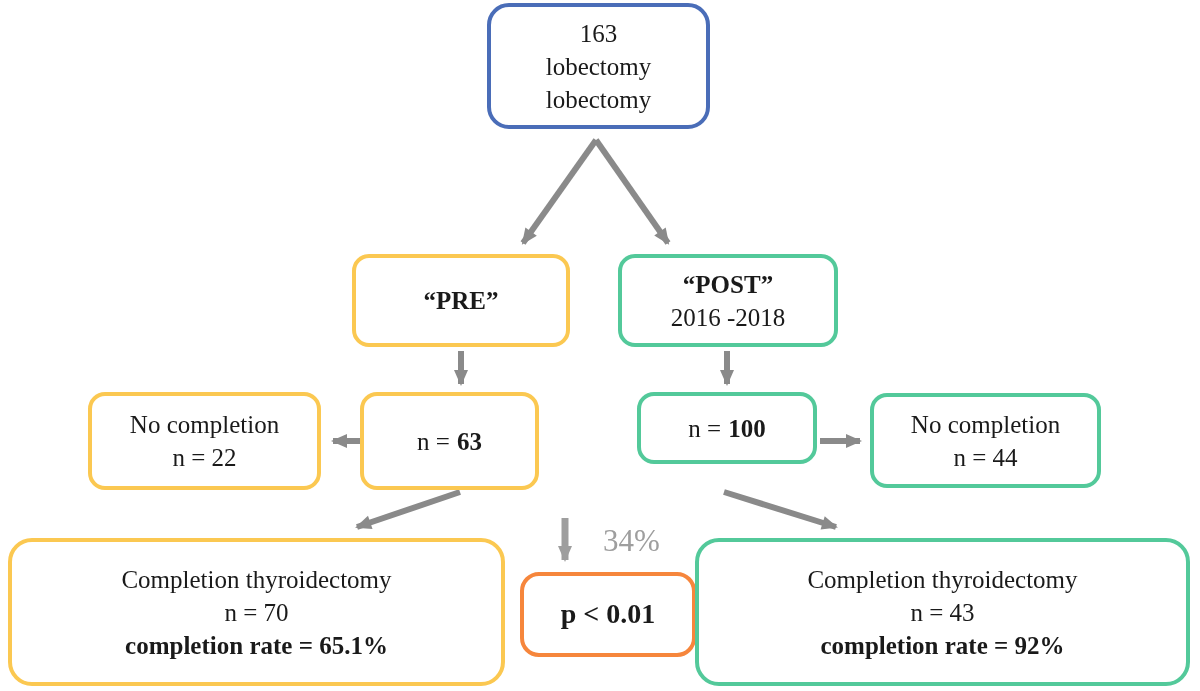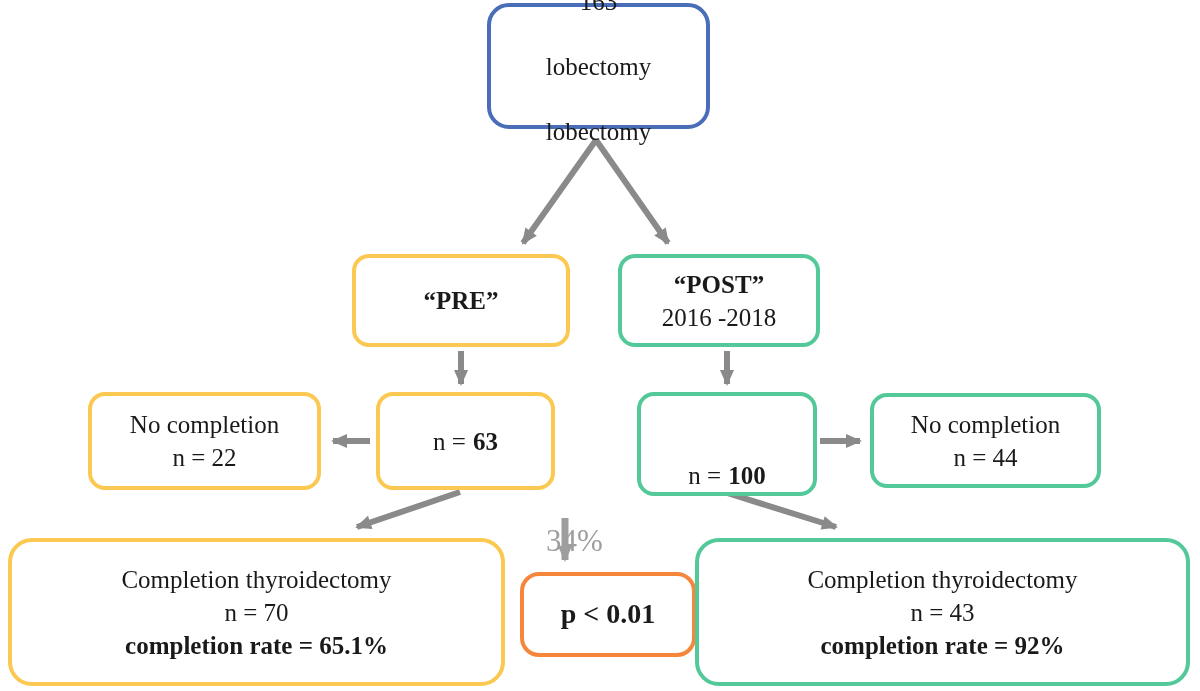--- a/index.html
+++ b/index.html
@@ -31,42 +31,42 @@
     background: #ffffff;
     border: 4px solid #ccc;
     display: flex;
     flex-direction: column;
     align-items: center;
     justify-content: center;
     text-align: center;
     font-size: 25px;
     line-height: 1.32;
   }
-  .c-blue   { border-color: var(--blue); gap: 32px; }
+  .c-blue   { border-color: var(--blue); }
   .c-yellow { border-color: var(--yellow); }
   .c-teal   { border-color: var(--teal); }
   .c-orange { border-color: var(--orange); margin-left: 8px; }
 
   .b-total        { left: 487px; top: 3px;   width: 223px; height: 126px; border-radius: 22px; }
   .b-pre          { left: 352px; top: 254px; width: 218px; height: 93px;  border-radius: 17px; }
-  .b-post         { left: 618px; top: 254px; width: 202px; height: 93px;  border-radius: 17px; }
+  .b-post         { left: 618px; top: 254px; width: 220px; height: 93px;  border-radius: 17px; }
   .b-nc-pre       { left: 88px;  top: 392px; width: 233px; height: 98px;  border-radius: 17px; }
-  .b-n-pre        { left: 376px; top: 392px; width: 179px; height: 98px;  border-radius: 17px; }
-  .b-n-post       { left: 637px; top: 392px; width: 180px; height: 104px;  border-radius: 17px; justify-content: flex-end; }
+  .b-n-pre        { left: 360px; top: 392px; width: 179px; height: 98px;  border-radius: 17px; }
+  .b-n-post       { left: 637px; top: 392px; width: 180px; height: 72px;  border-radius: 17px; }
   .b-nc-post      { left: 870px; top: 393px; width: 231px; height: 95px;  border-radius: 17px; }
   .b-comp-pre     { left: 8px;   top: 538px; width: 497px; height: 148px; border-radius: 24px; }
   .b-pvalue       { left: 512px; top: 572px; width: 176px; height: 85px;  border-radius: 19px; font-size: 28px; }
   .b-comp-post    { left: 695px; top: 538px; width: 495px; height: 148px; border-radius: 24px; }
 
   .bold { font-weight: bold; }
   .n-value { font-weight: bold; margin-left: 7px; }
 
   .decrease-label {
     position: absolute;
-    left: 546px; top: 525px;
+    left: 603px; top: 525px;
     font-size: 31px;
     color: var(--muted);
     line-height: 1;
   }
 </style>
 </head>
 <body>
 
 <div class="canvas">
 

